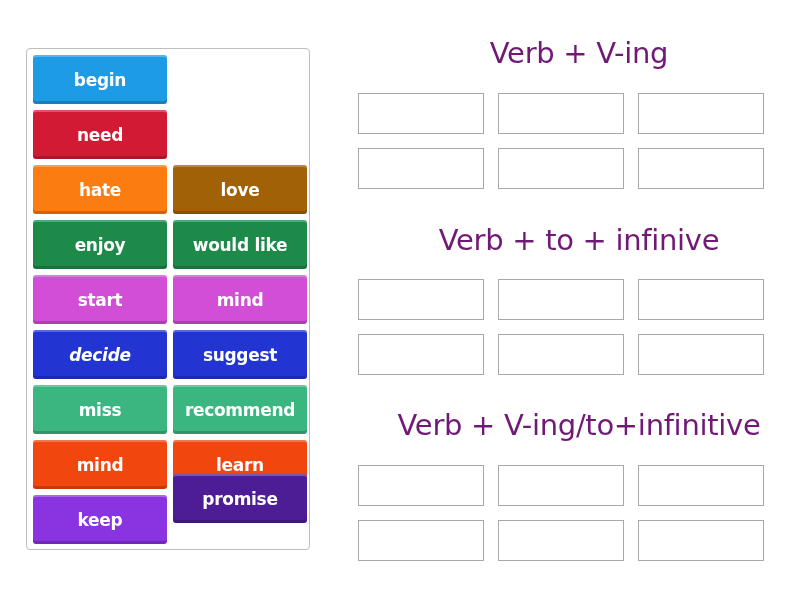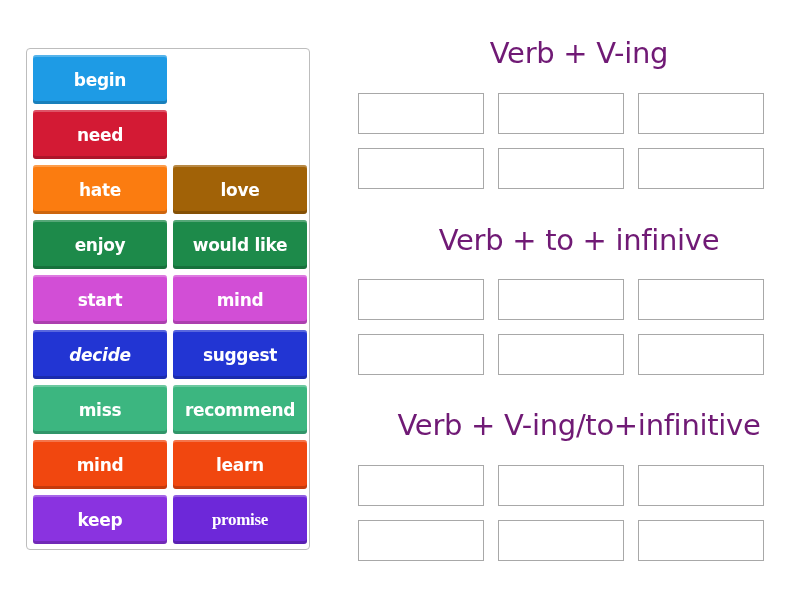--- a/index.html
+++ b/index.html
@@ -39,21 +39,21 @@
     <div class="tile" style="left: 146px; top: 171px; background: rgb(29, 138, 74);">would like</div>
     <div class="tile" style="left: 6px; top: 226px; background: rgb(210, 78, 214);">start</div>
     <div class="tile" style="left: 146px; top: 226px; background: rgb(210, 78, 214);">mind</div>
     <div class="tile" style="left: 6px; top: 281px; background: rgb(34, 53, 211); font-style: italic;">decide</div>
     <div class="tile" style="left: 146px; top: 281px; background: rgb(34, 53, 211);">suggest</div>
     <div class="tile" style="left: 146px; top: 336px; background: rgb(60, 182, 128);">recommend</div>
     <div class="tile" style="left: 6px; top: 336px; background: rgb(60, 182, 128);">miss</div>
     <div class="tile" style="left: 6px; top: 391px; background: rgb(241, 71, 15);">mind</div>
     <div class="tile" style="left: 146px; top: 391px; background: rgb(241, 71, 15);">learn</div>
     <div class="tile" style="left: 6px; top: 446px; background: rgb(138, 51, 224);">keep</div>
-    <div class="tile" style="left: 146px; top: 446px; background: #6d28d9; font-family: Liberation Serif, serif;">promise</div>
+    <div class="tile" style="left: 146px; top: 425px; background: #4c1d95;">promise</div>
   </div>
 
 <div class="group-title" style="top:36px;">Verb + V-ing</div>
 <div class="group-title" style="top:223px;">Verb + to + infinive</div>
 <div class="group-title" style="top:408px;">Verb + V-ing/to+infinitive</div>
 
 <div id="slots">
     <div class="slot" style="left: 358px; top: 93px;"></div>
     <div class="slot" style="left: 498px; top: 93px;"></div>
     <div class="slot" style="left: 638px; top: 93px;"></div>

